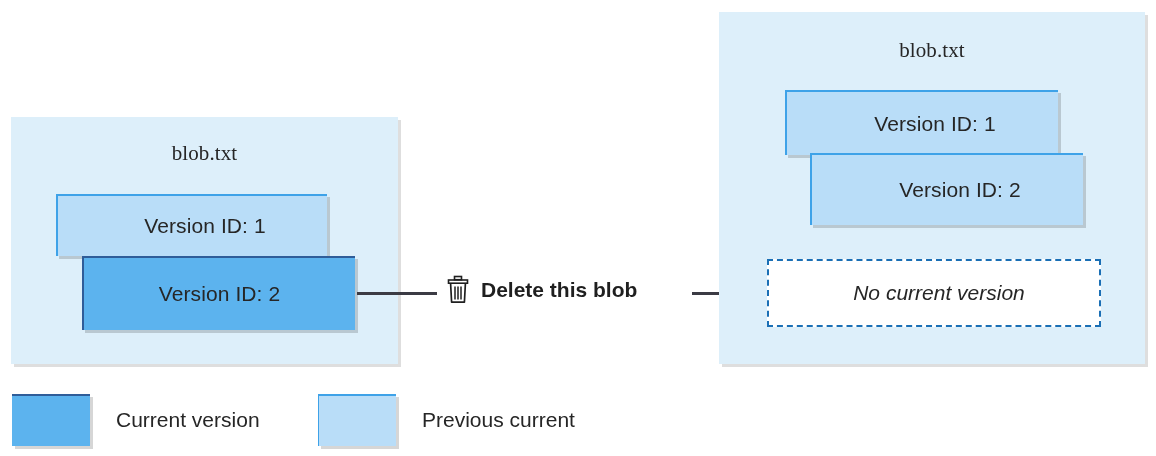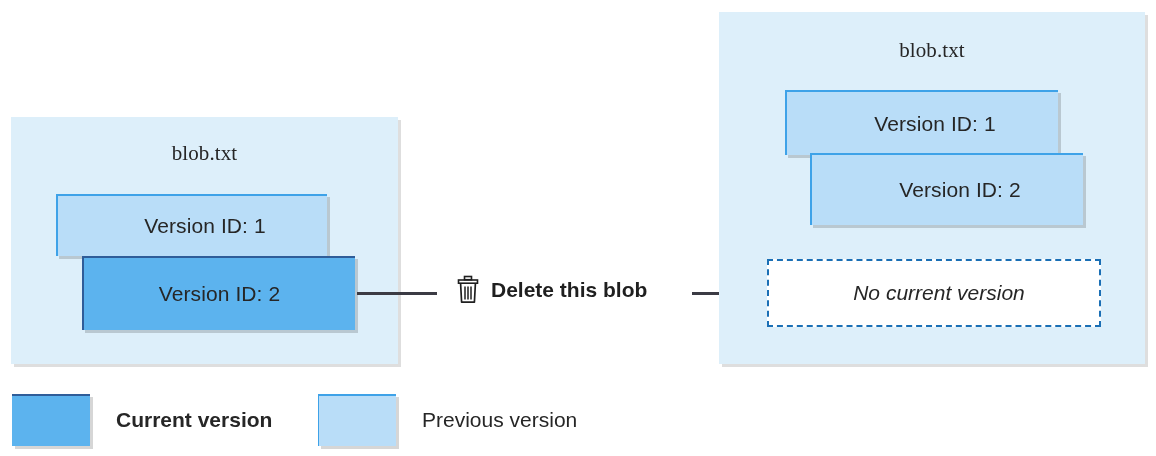--- a/index.html
+++ b/index.html
@@ -41,21 +41,21 @@
 <div class="vbox prev" style="left:56px;top:194px;width:271px;height:62px;">
   <span>Version ID: 1</span>
 </div>
 
 <div class="vbox curr" style="left:82px;top:256px;width:273px;height:74px;">
   <span>Version ID: 2</span>
 </div>
 
 <div class="connector" style="left:357px;top:292px;width:80px;"></div>
 
-<div class="center-label" style="left:456px;top:275px;">
+<div class="center-label" style="left:446px;top:275px;">
   <span style="display:inline-block;line-height:0;">
     <svg width="24" height="30" viewBox="0 0 24 30" aria-hidden="true">
       <rect x="8.5" y="1.5" width="7" height="3.2" fill="none" stroke="#1f1f1f" stroke-width="1.6"></rect>
       <rect x="2.5" y="5" width="19" height="3.2" fill="none" stroke="#1f1f1f" stroke-width="1.6"></rect>
       <path d="M4.6 8.5 L5.6 27.2 L18.4 27.2 L19.4 8.5" fill="none" stroke="#1f1f1f" stroke-width="1.7" stroke-linejoin="round"></path>
       <line x1="9" y1="11.5" x2="9" y2="24.5" stroke="#1f1f1f" stroke-width="1.5"></line>
       <line x1="12" y1="11.5" x2="12" y2="24.5" stroke="#1f1f1f" stroke-width="1.5"></line>
       <line x1="15" y1="11.5" x2="15" y2="24.5" stroke="#1f1f1f" stroke-width="1.5"></line>
     </svg>
   </span>
@@ -76,21 +76,21 @@
 </div>
 
 <div class="vbox prev" style="left:810px;top:153px;width:273px;height:72px;">
   <span>Version ID: 2</span>
 </div>
 
 <div class="dashed-box" style="left:767px;top:259px;width:334px;height:68px;">
   <span>No current version</span>
 </div>
 
-<div class="legend" style="left:12px;top:394px;font-weight:bold;">
+<div class="legend" style="left:12px;top:394px;">
   <div class="swatch curr" style="width:78px;height:52px;"></div>
   <div class="legend-label" style="margin-left:26px;">Current version</div>
 </div>
 
 <div class="legend" style="left:318px;top:394px;">
   <div class="swatch prev" style="width:78px;height:52px;"></div>
-  <div class="legend-label" style="margin-left:26px;">Previous version</div>
+  <div class="legend-label" style="margin-left:26px;">Previous current</div>
 </div>
 
 </body></html>

